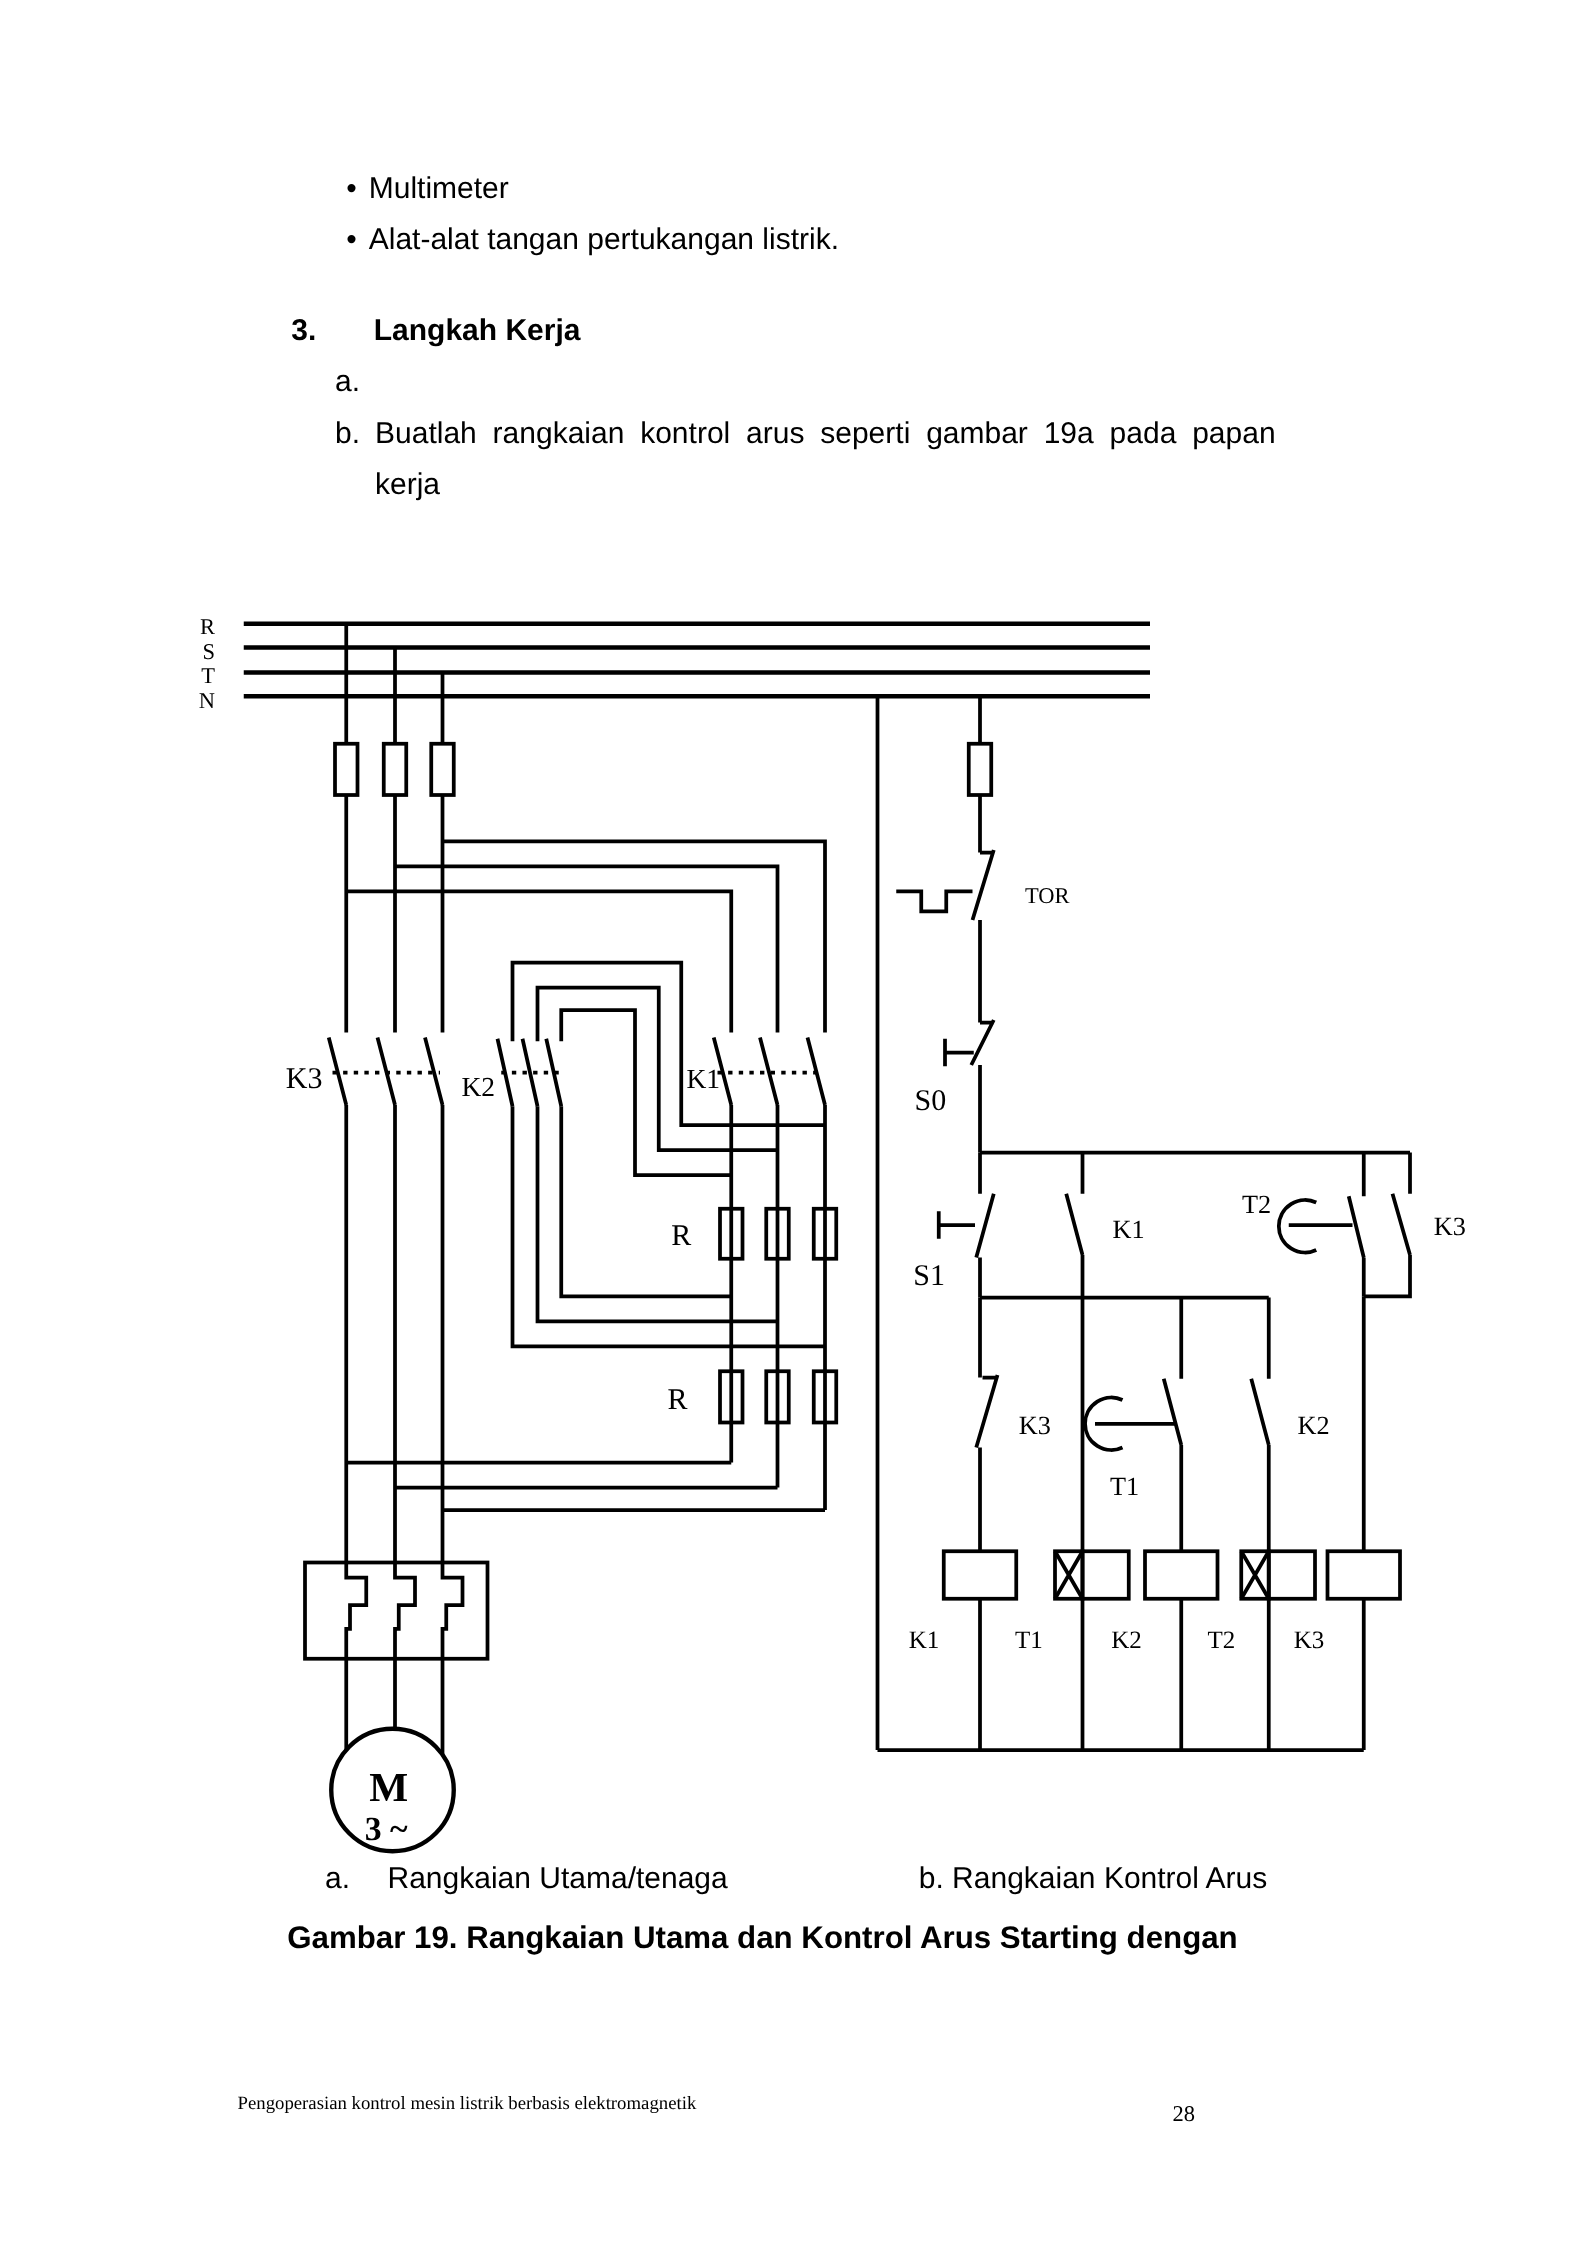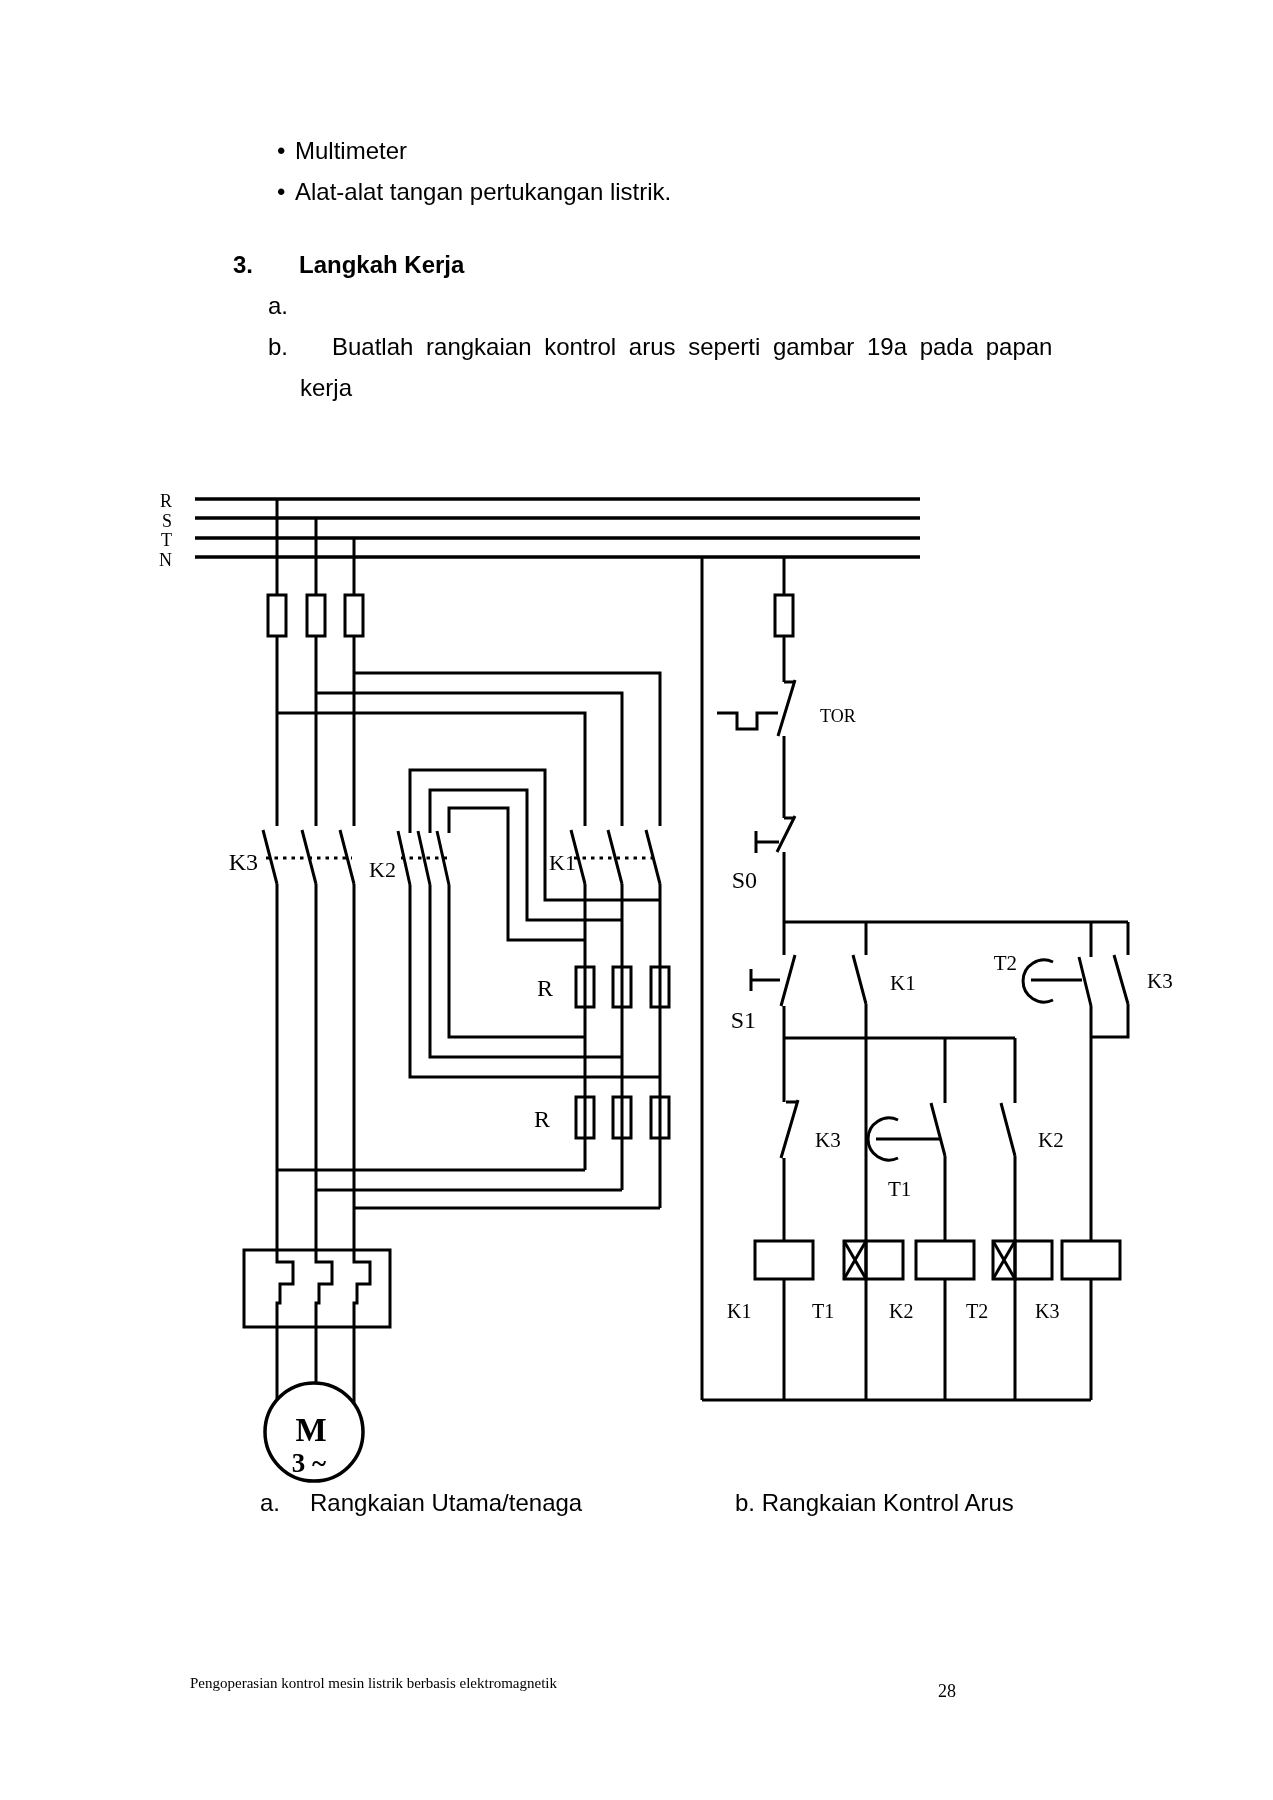--- a/index.html
+++ b/index.html
@@ -29,21 +29,21 @@
 
   <span class="abs sans24" style="left:277px;top:180px;">•</span>
   <span class="abs sans24" style="left:295px;top:180px;">Alat-alat tangan pertukangan listrik.</span>
 
   <span class="abs sans24 bold" style="left:233px;top:253px;">3.</span>
   <span class="abs sans24 bold" style="left:267px;top:253px;margin-left:32px;">Langkah Kerja</span>
 
   <span class="abs sans24" style="left:268px;top:294px;">a.</span>
 
   <span class="abs sans24" style="left:268px;top:335px;">b.</span>
-  <span class="abs sans24 just" style="left:300px;top:335px;margin-left:32px;">Buatlah rangkaian kontrol arus seperti gambar 19a pada papan</span>
+  <span class="abs sans24 just" style="left:300px;top:335px;">Buatlah rangkaian kontrol arus seperti gambar 19a pada papan</span>
   <span class="abs sans24" style="left:300px;top:376px;">kerja</span>
 
   <svg width="1273" height="1800" viewBox="0 0 1273 1800">
 
     <g>
       <path class="wb" d="M195 499 H920 M195 518 H920 M195 538 H920 M195 557 H920"></path>
     </g>
     <g>
       <text x="172" y="507" font-size="18" text-anchor="end">R</text>
       <text x="172" y="527" font-size="18" text-anchor="end">S</text>
@@ -204,18 +204,19 @@
     </g>
 
     <path class="w" d="M702 1400 H1091"></path>
   </svg>
 
   <span class="abs sans24" style="left:260px;top:1491px;">a.</span>
   <span class="abs sans24" style="left:310px;top:1491px;">Rangkaian Utama/tenaga</span>
   <span class="abs sans24" style="left:735px;top:1491px;">b. Rangkaian Kontrol Arus</span>
 
   <div id="figcap">
+    <div>Gambar 19.  Rangkaian Utama dan Kontrol Arus Starting dengan</div>
   </div>
 
   <span class="abs serif" style="left:190px;top:1676px;font-size:15px;text-align:center;">Pengoperasian kontrol mesin listrik berbasis elektromagnetik</span>
   <span class="abs serif" style="left:938px;top:1682px;font-size:18px;">28</span>
 
 </div>
 
 </body></html>

